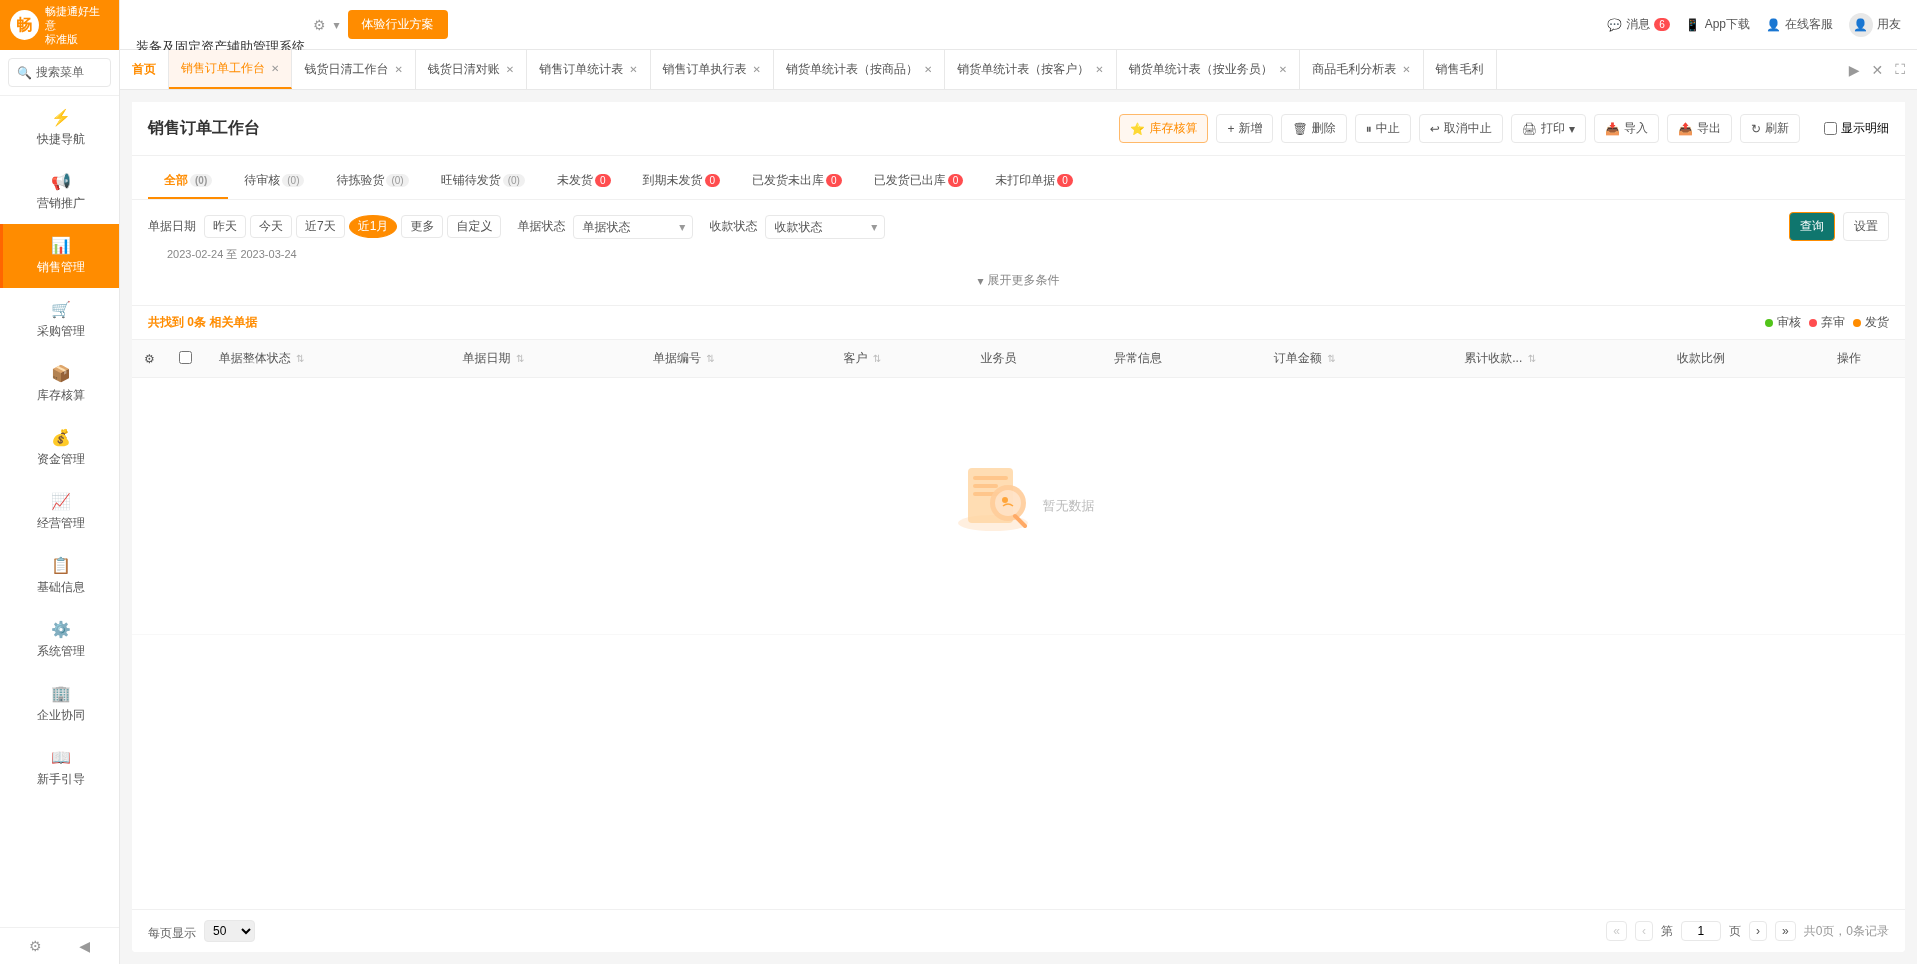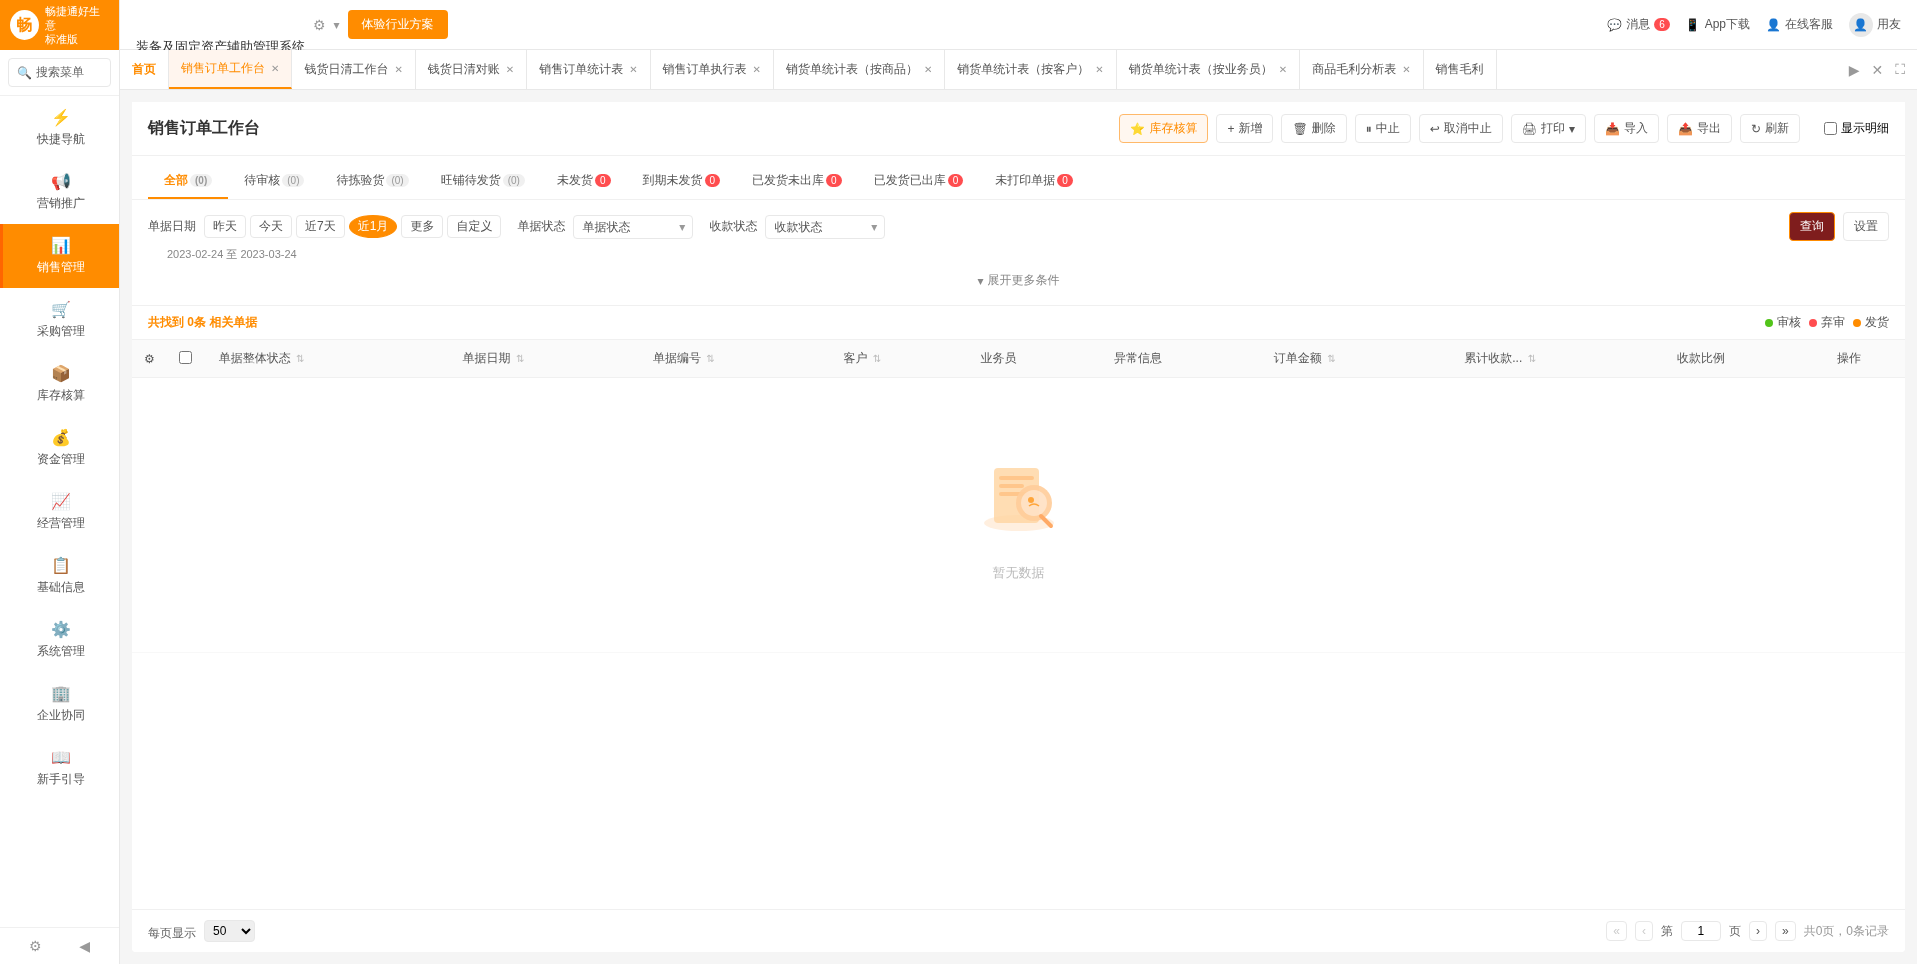--- a/index.html
+++ b/index.html
@@ -41,21 +41,21 @@
     .tab-bar-action-btn { background: none; border: none; cursor: pointer; color: #999; font-size: 14px; padding: 2px 4px; }
 
     
     .page-content { flex: 1; display: flex; flex-direction: column; overflow: hidden; background: #f5f5f5; padding: 12px; }
 
     
     .workbench-header { background: #fff; border-radius: 4px 4px 0 0; padding: 12px 16px; display: flex; align-items: center; justify-content: space-between; border-bottom: 1px solid #f0f0f0; }
     .workbench-title { font-size: 16px; font-weight: bold; color: #333; }
     .workbench-actions { display: flex; align-items: center; gap: 8px; }
     .action-btn { display: flex; align-items: center; gap: 4px; padding: 5px 10px; border: 1px solid #e8e8e8; border-radius: 4px; background: #fff; cursor: pointer; color: #555; font-size: 12px; }
-    .action-btn.primary { background: #7f1d1d; color: #fff; border-color: #ff8c00; }
+    .action-btn.primary { background: #0f766e; color: #fff; border-color: #ff8c00; }
     .action-btn.smart { background: #fff7f0; color: #ff8c00; border-color: #ffb96a; }
 
     
     .filter-tabs { background: #fff; padding: 8px 16px 0; display: flex; gap: 0; border-bottom: 1px solid #f0f0f0; }
     .filter-tab { padding: 8px 16px; cursor: pointer; color: #555; font-size: 12px; border-bottom: 2px solid transparent; }
     .filter-tab.active { color: #ff8c00; border-bottom-color: #ff8c00; font-weight: bold; }
     .filter-tab .tab-badge { background: #f0f0f0; color: #999; border-radius: 10px; padding: 1px 5px; font-size: 10px; margin-left: 2px; }
     .filter-tab .tab-badge.red { background: #ff4d4f; color: #fff; }
 
     
@@ -88,21 +88,21 @@
     .data-table { width: 100%; border-collapse: collapse; }
     .data-table th { background: #fafafa; border-bottom: 1px solid #f0f0f0; padding: 10px 12px; text-align: left; color: #555; font-size: 12px; font-weight: normal; white-space: nowrap; }
     .data-table th.sortable { cursor: pointer; }
     .data-table td { border-bottom: 1px solid #f8f8f8; padding: 10px 12px; color: #555; font-size: 12px; }
     .sort-icon { color: #bbb; font-size: 10px; margin-left: 2px; }
     .checkbox-col { width: 40px; text-align: center; }
     .settings-col { width: 30px; text-align: center; }
     .ops-col { width: 80px; }
 
     
-    .empty-state { display: flex; flex-direction: column; align-items: center; justify-content: center; padding: 60px 20px; color: #ccc; }
+    .empty-state { display: flex; align-items: center; justify-content: center; padding: 60px 20px; color: #ccc; }
     .empty-icon { width: 100px; height: 100px; margin-bottom: 16px; }
     .empty-text { color: #bbb; font-size: 13px; }
 
     
     .pagination { background: #fff; padding: 10px 16px; display: flex; align-items: center; justify-content: space-between; border-top: 1px solid #f0f0f0; }
     .page-size-select { display: flex; align-items: flex-end; gap: 8px; color: #666; font-size: 12px; }
     .page-size-select select { border: 1px solid #e8e8e8; border-radius: 4px; padding: 2px 4px; font-size: 12px; }
     .page-nav { display: flex; align-items: center; gap: 8px; color: #666; font-size: 12px; }
     .page-btn { background: none; border: 1px solid #e8e8e8; border-radius: 4px; padding: 2px 6px; cursor: pointer; color: #555; font-size: 12px; }
     .page-btn:disabled { color: #ccc; cursor: not-allowed; }

